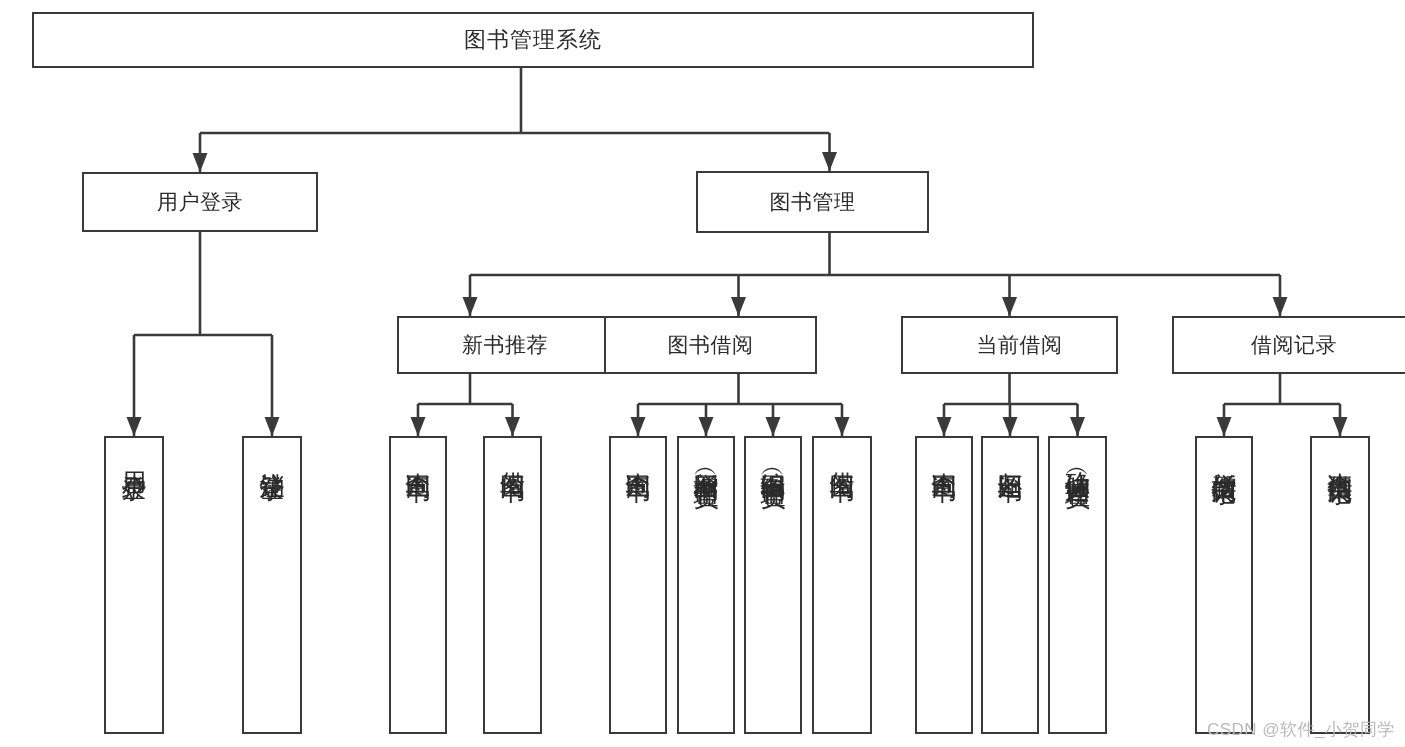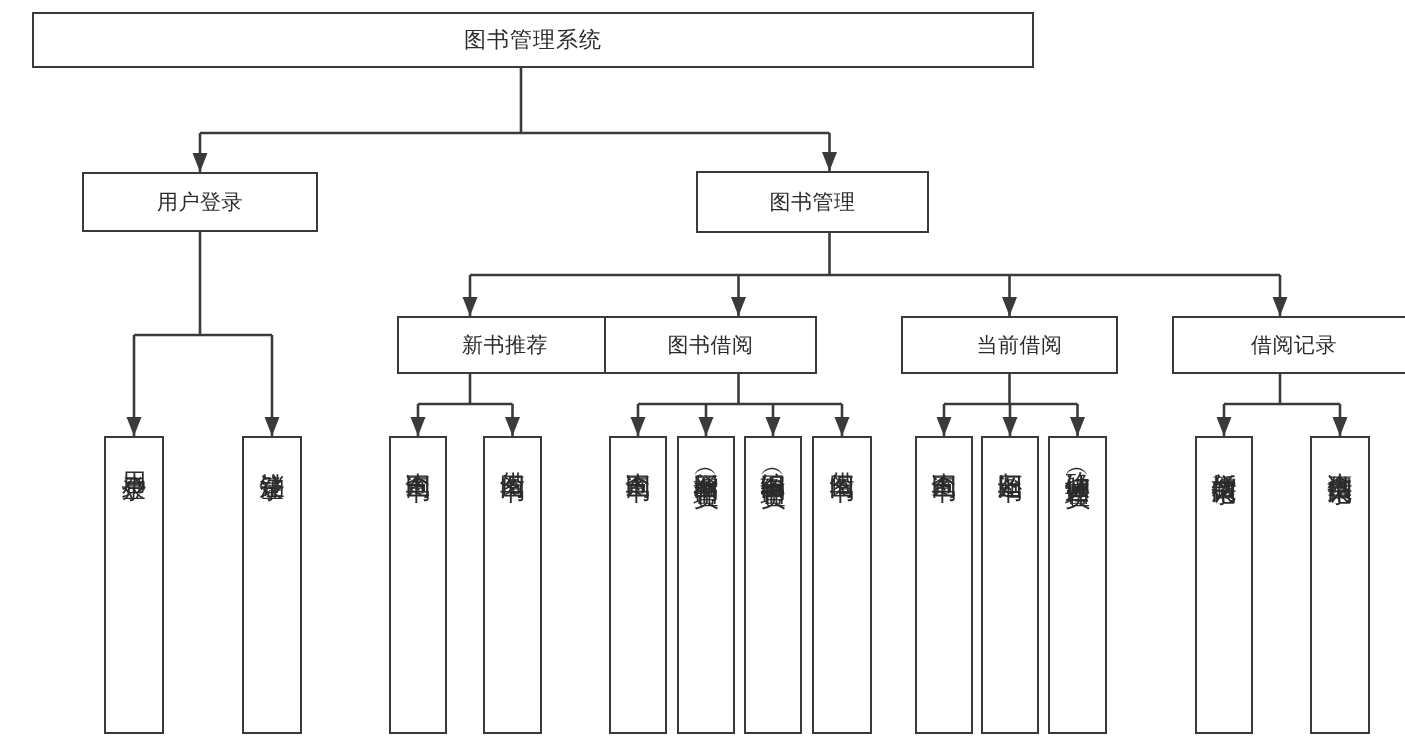--- a/index.html
+++ b/index.html
@@ -182,13 +182,14 @@
       <div class="node-box vertical" style="left: 1048px; top: 436px; width: 59px; height: 298px; border-color: rgb(58, 58, 58);">
         <span class="node-label">确认归还（管理员）</span>
       </div>
       <div class="node-box vertical" style="left: 1195px; top: 436px; width: 58px; height: 298px; border-color: rgb(58, 58, 58);">
         <span class="node-label">新增借阅记录</span>
       </div>
       <div class="node-box vertical" style="left: 1310px; top: 436px; width: 60px; height: 298px; border-color: rgb(58, 58, 58);">
         <span class="node-label">查询借阅记录</span>
       </div>
     </div>
+  <div id="watermark">CSDN @软件_小贺同学</div>
 </div>
 
 </body></html>

